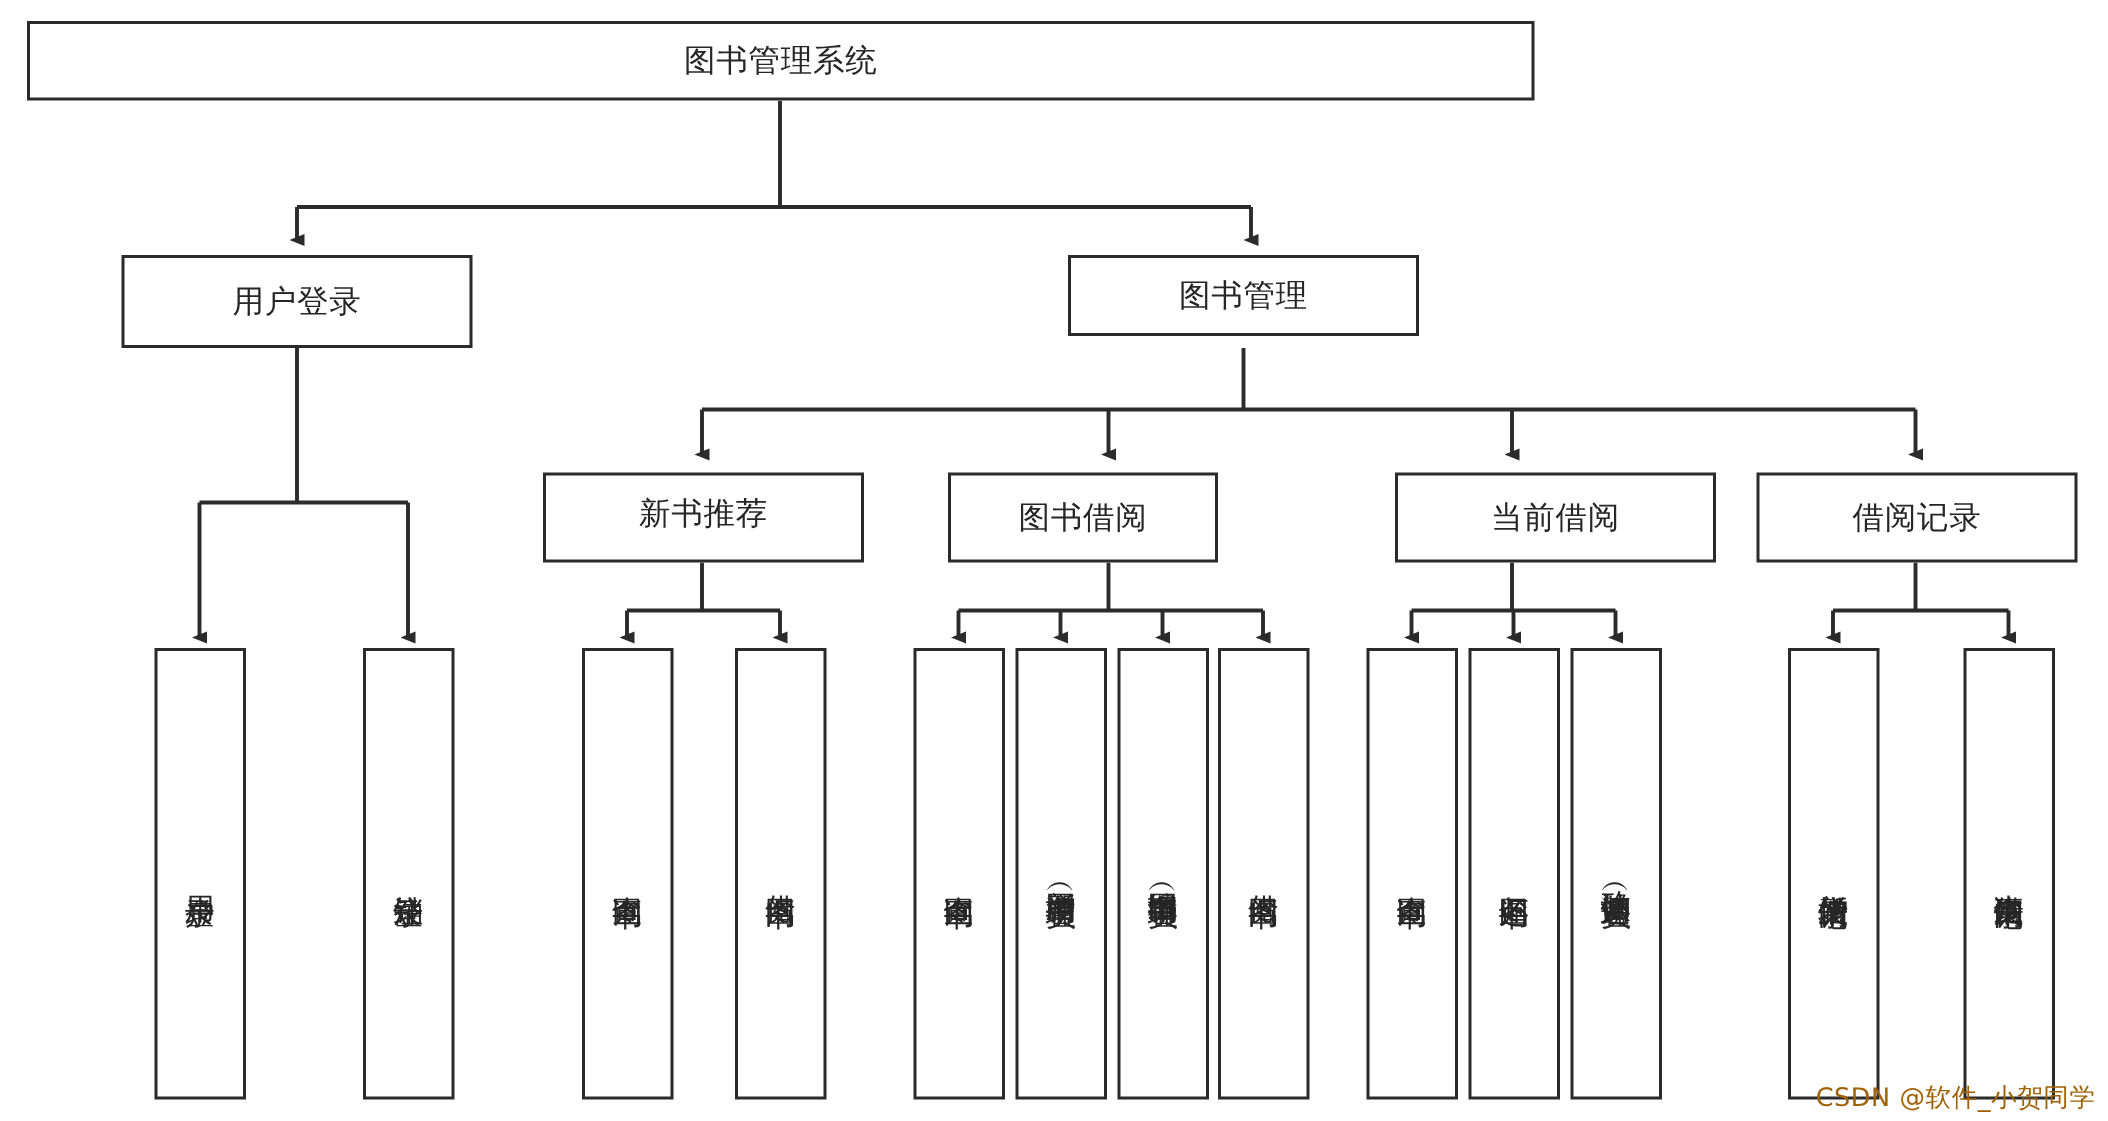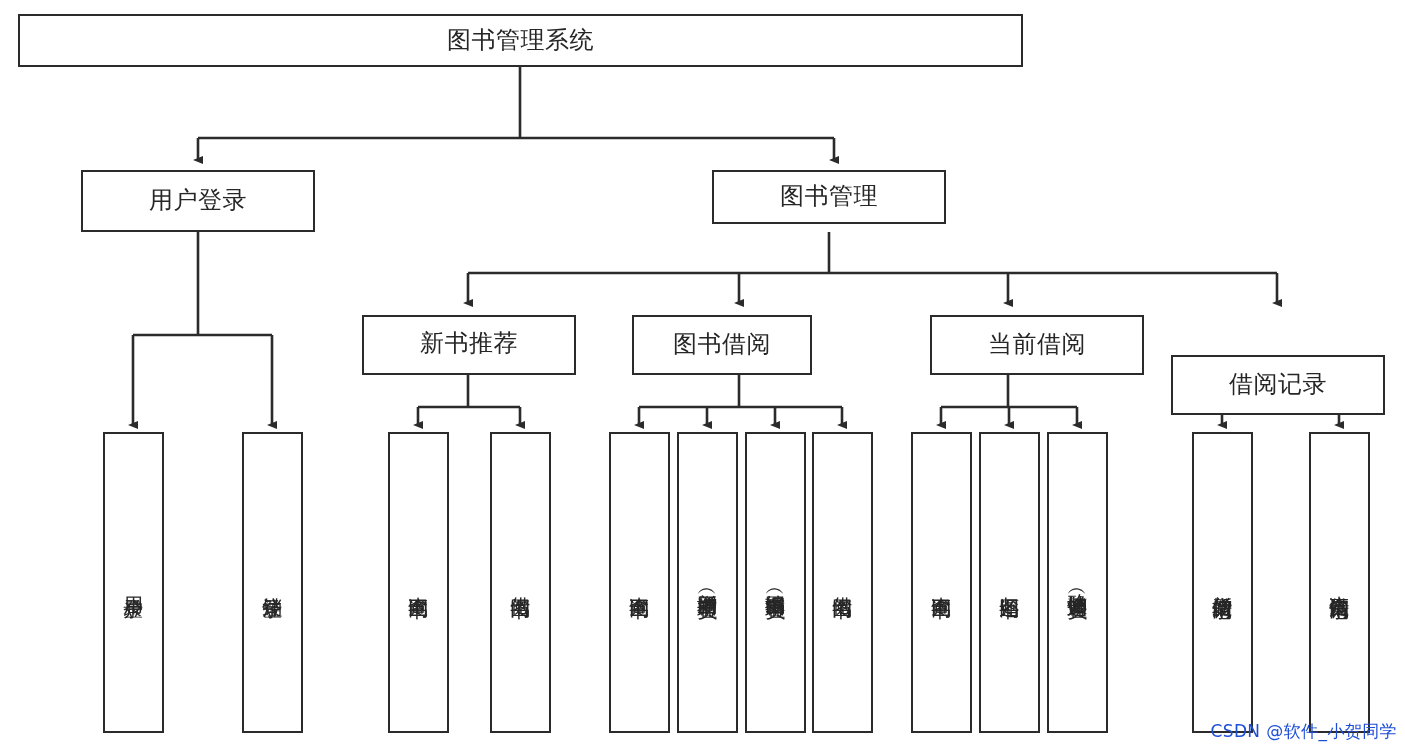--- a/index.html
+++ b/index.html
@@ -29,21 +29,21 @@
     position: absolute;
     box-sizing: border-box;
     background: #ffffff;
     border: 2px solid #2b2b2b;
     display: flex;
     align-items: center;
     justify-content: center;
     color: #2b2b2b;
   }
   .node-label {
-    font-size: 24px;
+    font-size: 21px;
     line-height: 1.15;
     letter-spacing: 0.5px;
     white-space: nowrap;
     color: #262626;
   }
   .node.leaf {
     align-items: center;
     justify-content: center;
   }
   .node.leaf .node-label {
@@ -54,21 +54,21 @@
     letter-spacing: 1px;
     white-space: normal;
     max-height: 100%;
     text-align: center;
   }
   .watermark {
     position: absolute;
     right: 8px;
     bottom: 4px;
     font-size: 17px;
-    color: #1d4ed8;
+    color: #a16207;
     white-space: nowrap;
     letter-spacing: 0.4px;
   }
 </style>
 </head>
 <body>
 
 <div id="canvas">
 
   <svg class="wires" viewBox="0 0 1405 747" xmlns="http://www.w3.org/2000/svg">
@@ -134,21 +134,21 @@
 
   <div class="node" style="left:362px; top:315px; width:214px; height:60px;font-family:Liberation Mono, monospace;">
     <span class="node-label">新书推荐</span>
   </div>
   <div class="node" style="left:632px; top:315px; width:180px; height:60px;">
     <span class="node-label">图书借阅</span>
   </div>
   <div class="node" style="left:902px; top:315px; width:214px; height:60px;margin-left:28px;">
     <span class="node-label">当前借阅</span>
   </div>
-  <div class="node" style="left:1171px; top:315px; width:214px; height:60px;margin-top:40px;">
+  <div class="node" style="left:1171px; top:315px; width:214px; height:60px;">
     <span class="node-label">借阅记录</span>
   </div>
 
   <div class="node leaf" style="left:103px; top:432px; width:61px; height:301px;">
     <span class="node-label">用户登录</span>
   </div>
   <div class="node leaf" style="left:242px; top:432px; width:61px; height:301px;">
     <span class="node-label">注销登录</span>
   </div>
 

